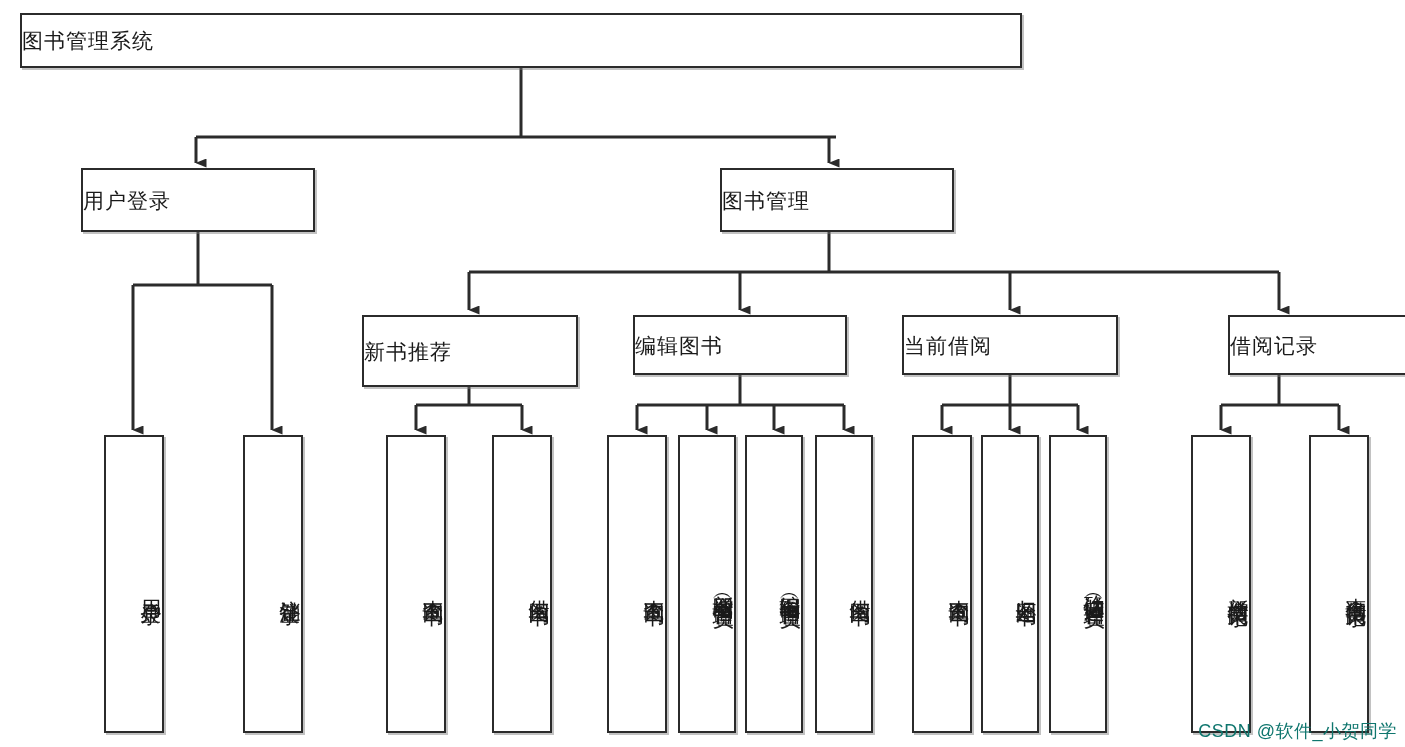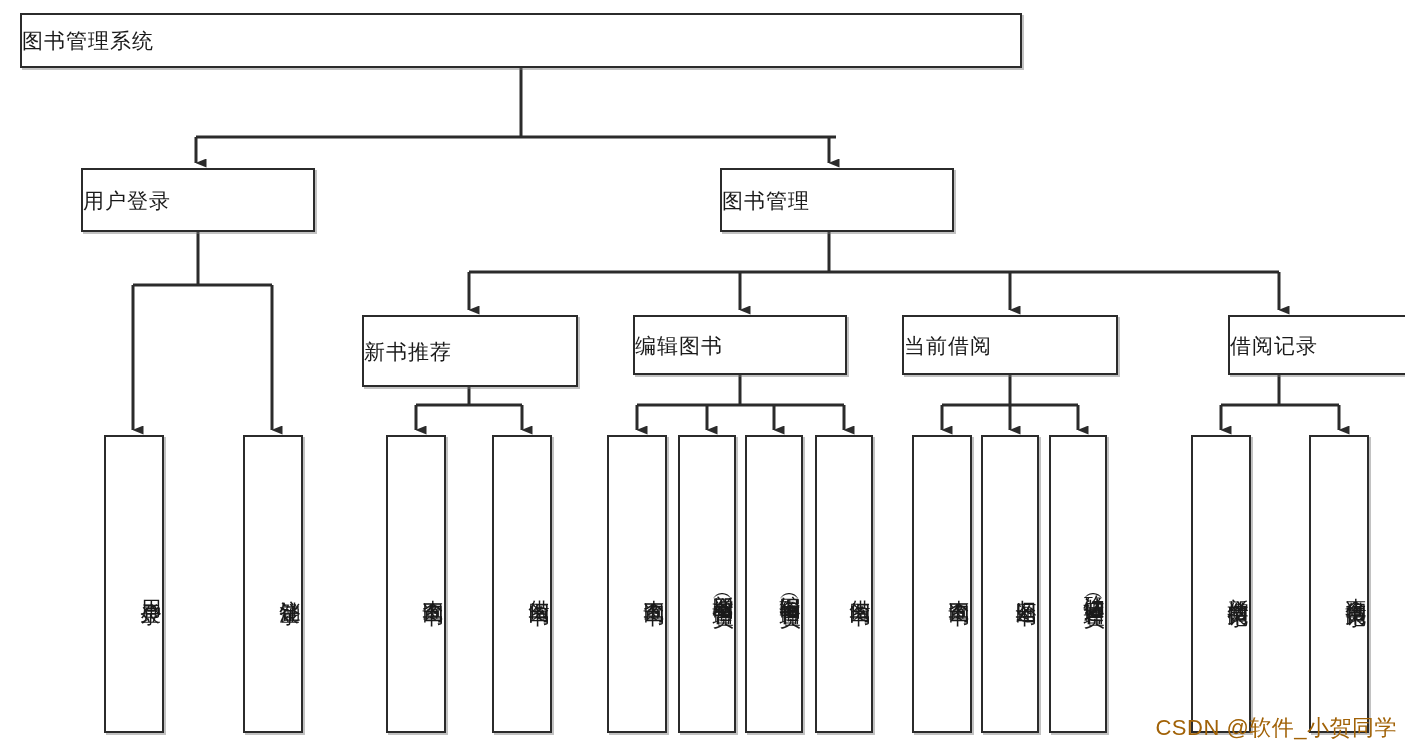--- a/index.html
+++ b/index.html
@@ -39,22 +39,22 @@
     justify-content:center;
   }
   .node.v span{
     writing-mode:vertical-rl;
     text-orientation:upright;
     white-space:normal;
   }
   .watermark{
     position:absolute;
     right:8px;bottom:4px;
-    font-size:22px;
-    color:#a16207;
+    font-size:18px;
+    color:#0f766e;
     letter-spacing:.5px;
     white-space:nowrap;
     pointer-events:none;
   }
 </style>
 </head>
 <body>
 
 <div id="canvas">
 

